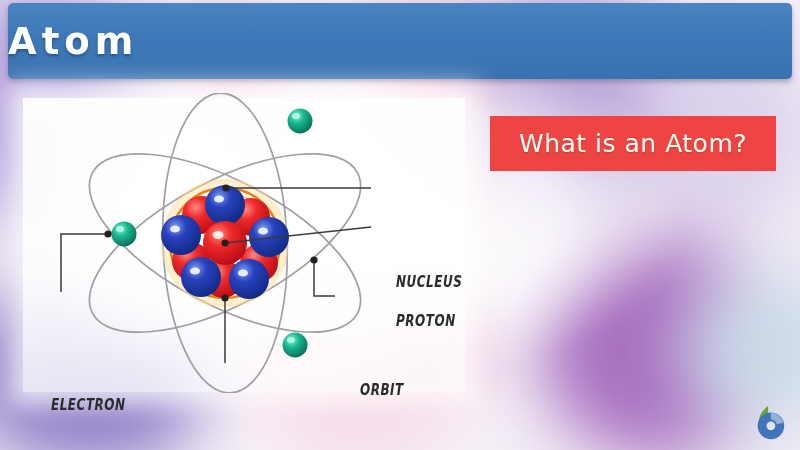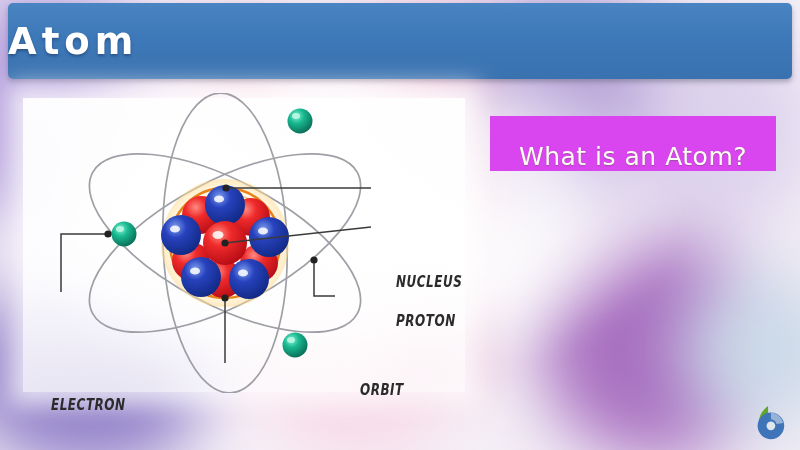--- a/index.html
+++ b/index.html
@@ -56,22 +56,22 @@
   }
   .lbl-nucleus{left:373px;top:180px;transform-origin:left center;}
   .lbl-proton {left:373px;top:219px;transform-origin:left center;}
   .lbl-orbit  {left:337px;top:288px;transform-origin:left center;}
   .lbl-electron{left:28px;top:303px;transform-origin:left center;}
 
   
   .def-card{position:absolute;left:488px;top:116px;width:290px;height:274px;}
   .def-head{
     position:absolute;left:2px;top:0;width:286px;height:55px;
-    background:#d946ef;
-    display:flex;align-items:flex-end;justify-content:center;
+    background:#ef4444;
+    display:flex;align-items:center;justify-content:center;
   }
   .def-head-text{
     color:#fdfdf3;font-size:25px;
     font-family:"DejaVu Sans", sans-serif;
     letter-spacing:.5px;
     text-shadow:0 1px 1px rgba(60,90,20,.35);
   }
   .def-body{
     position:absolute;left:0;top:56px;width:288px;height:215px;
     background:#dde8c3;

